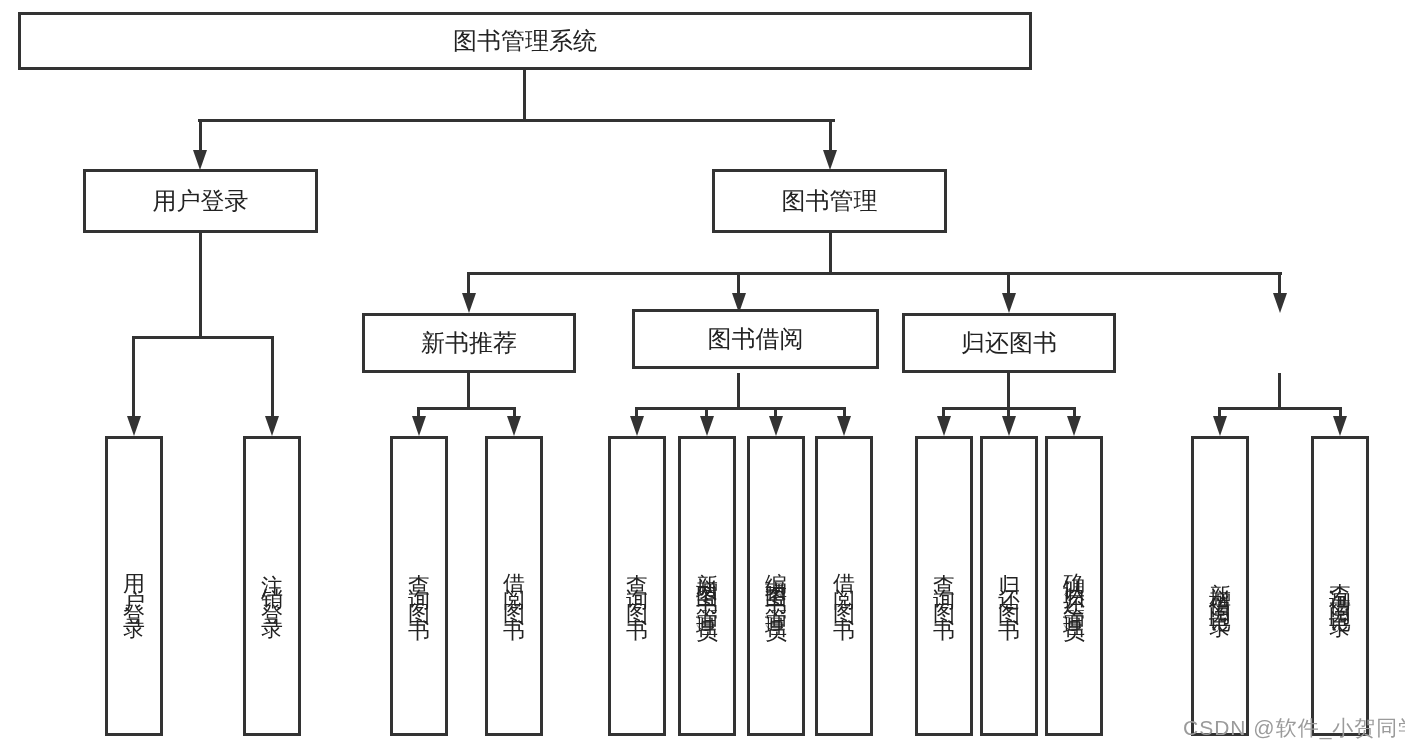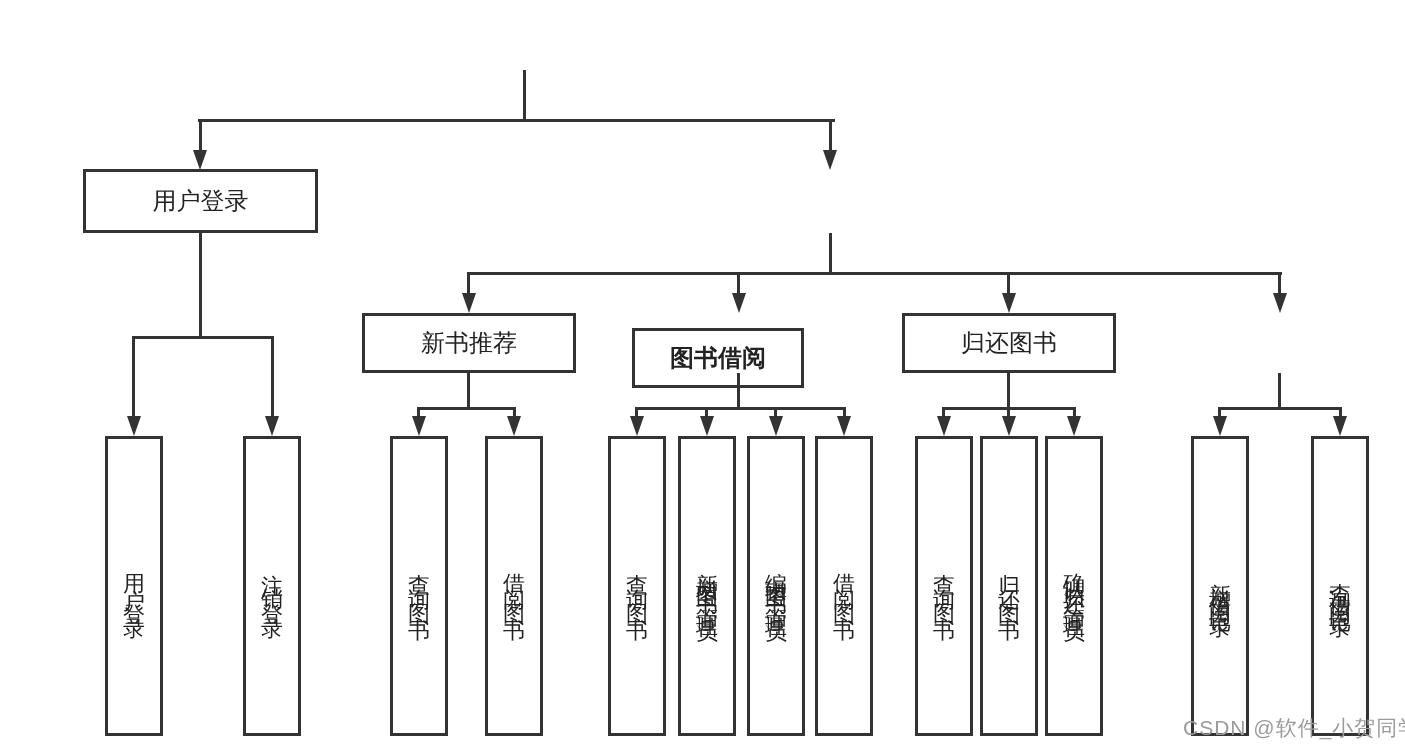--- a/index.html
+++ b/index.html
@@ -47,50 +47,52 @@
     letter-spacing:1px;
     white-space:nowrap;
     z-index:5;
   }
 </style>
 </head>
 <body>
 
 <div class="canvas">
 
+  <div class="node" style="left:18px;top:12px;width:1014px;height:58px;">图书管理系统</div>
 
   <div class="vl" style="left:523px;top:70px;height:49px;"></div>
   <div class="hl" style="left:198px;top:119px;width:637px;"></div>
   <div class="vl" style="left:199px;top:119px;height:33px;"></div>
   <div class="arr" style="left:193px;top:150px;"></div>
   <div class="vl" style="left:829px;top:119px;height:33px;"></div>
   <div class="arr" style="left:823px;top:150px;"></div>
 
   <div class="node" style="left:83px;top:169px;width:235px;height:64px;">用户登录</div>
+  <div class="node" style="left:712px;top:169px;width:235px;height:64px;">图书管理</div>
 
   <div class="vl" style="left:199px;top:233px;height:103px;"></div>
   <div class="hl" style="left:132px;top:336px;width:142px;"></div>
   <div class="vl" style="left:132px;top:336px;height:80px;"></div>
   <div class="arr" style="left:127px;top:416px;"></div>
   <div class="vl" style="left:271px;top:336px;height:80px;"></div>
   <div class="arr" style="left:265px;top:416px;"></div>
 
   <div class="vl" style="left:829px;top:233px;height:39px;"></div>
   <div class="hl" style="left:467px;top:272px;width:815px;"></div>
   <div class="vl" style="left:467px;top:272px;height:21px;"></div>
   <div class="arr" style="left:462px;top:293px;"></div>
   <div class="vl" style="left:737px;top:272px;height:21px;"></div>
   <div class="arr" style="left:732px;top:293px;"></div>
   <div class="vl" style="left:1007px;top:272px;height:21px;"></div>
   <div class="arr" style="left:1002px;top:293px;"></div>
   <div class="vl" style="left:1278px;top:272px;height:21px;"></div>
   <div class="arr" style="left:1273px;top:293px;"></div>
 
   <div class="node" style="left:362px;top:313px;width:214px;height:60px;">新书推荐</div>
-  <div class="node" style="left:632px;top:328px;width:172px;height:60px;font-weight:bold;">图书借阅</div>
+  <div class="node" style="left:632px;top:309px;width:247px;height:60px;">图书借阅</div>
   <div class="node" style="left:902px;top:313px;width:214px;height:60px;">归还图书</div>
 
   <div class="vl" style="left:467px;top:373px;height:34px;"></div>
   <div class="hl" style="left:417px;top:407px;width:99px;"></div>
   <div class="vl" style="left:417px;top:407px;height:10px;"></div>
   <div class="arr" style="left:412px;top:416px;"></div>
   <div class="vl" style="left:513px;top:407px;height:10px;"></div>
   <div class="arr" style="left:507px;top:416px;"></div>
 
   <div class="vl" style="left:737px;top:373px;height:34px;"></div>

